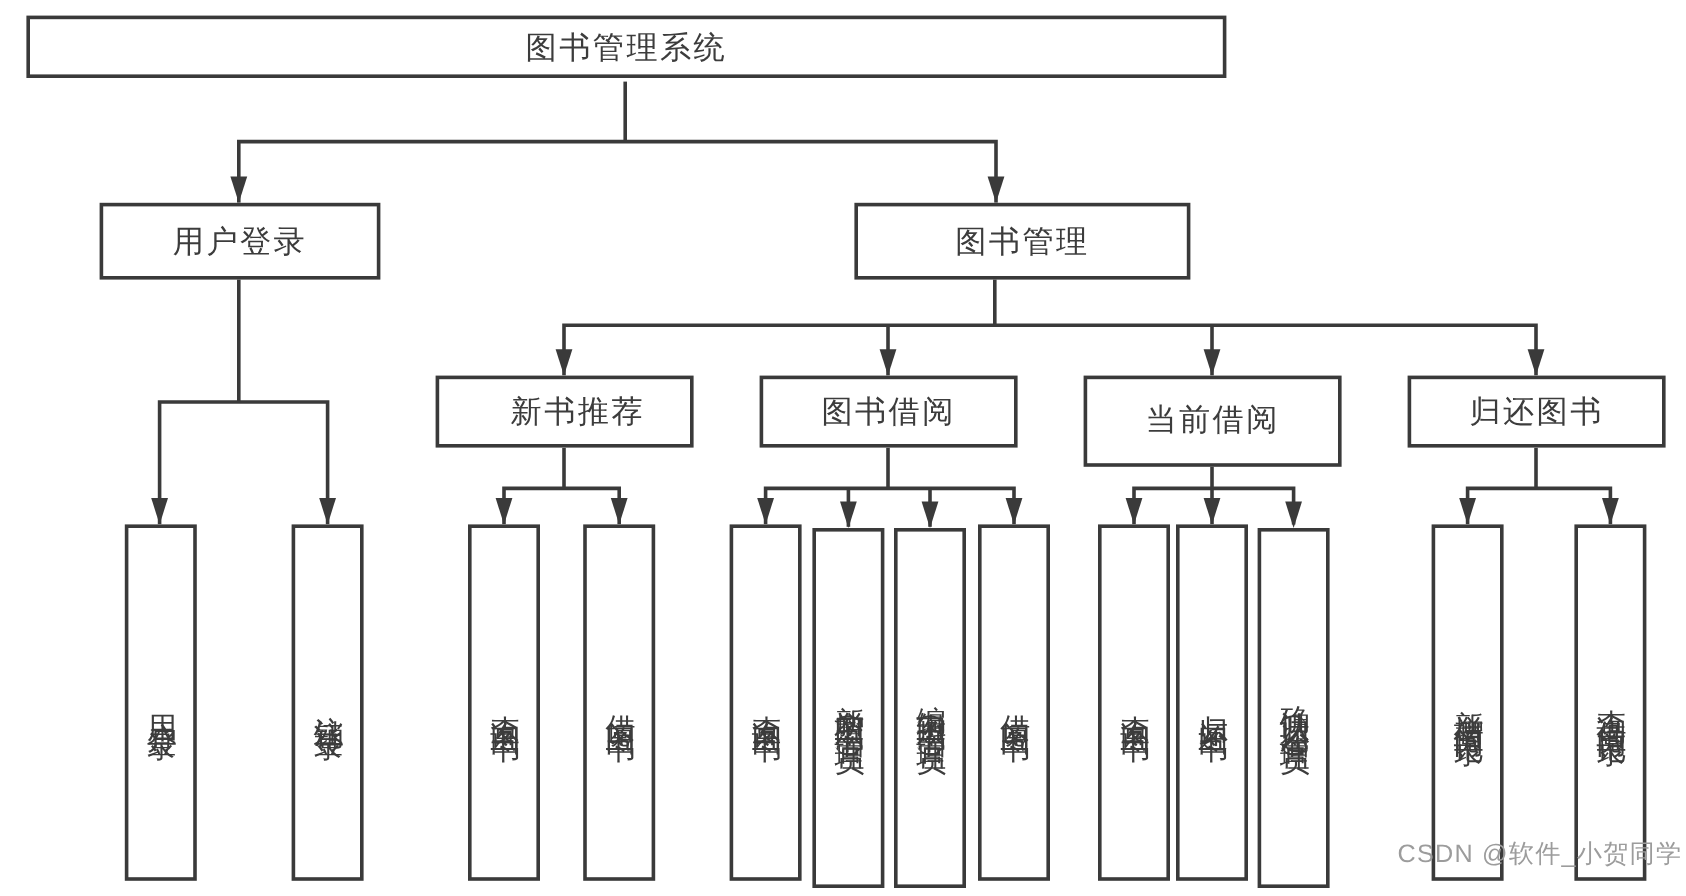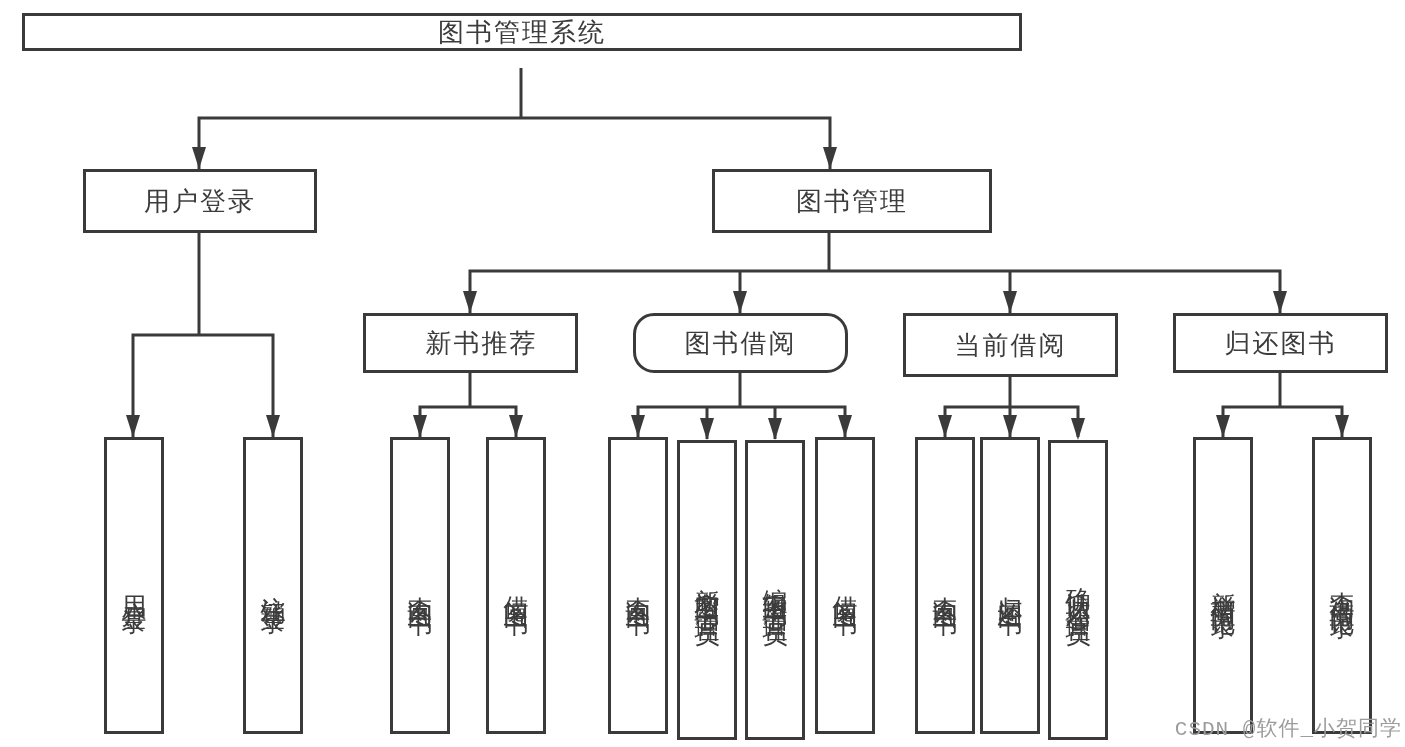--- a/index.html
+++ b/index.html
@@ -48,26 +48,25 @@
   .vnode {
     writing-mode: vertical-rl;
     text-orientation: mixed;
     font-size: 25px;
     letter-spacing: 5px;
     white-space: normal;
   }
   .watermark {
     position: absolute;
     right: 3px;
-    bottom: 5px;
+    bottom: 22px;
     font-size: 21px;
     color: var(--watermark);
     letter-spacing: 1px;
     pointer-events: none;
-    font-family: Liberation Mono, monospace;
   }
 </style>
 </head>
 <body>
 
 <div class="canvas">
 
   <svg class="wires" viewBox="0 0 1405 747" xmlns="http://www.w3.org/2000/svg">
       <path d="M521,68 L521,118"></path>
       <path d="M199,169 L199,118 L830,118 L830,169"></path>
@@ -102,28 +101,28 @@
       <polygon points="700,418 714,418 707,440"></polygon>
       <polygon points="768,418 782,418 775,440"></polygon>
       <polygon points="838,415 852,415 845,437"></polygon>
       <polygon points="938,415 952,415 945,437"></polygon>
       <polygon points="1003,415 1017,415 1010,437"></polygon>
       <polygon points="1071,418 1085,418 1078,440"></polygon>
       <polygon points="1216,415 1230,415 1223,437"></polygon>
       <polygon points="1335,415 1349,415 1342,437"></polygon>
     </svg>
 
-  <div class="node" style="left:22px; top:13px; width:1000px; height:38px;">图书管理系统</div>
+  <div class="node" style="left:22px; top:13px; width:1000px; height:52px;">图书管理系统</div>
 
   <div class="node" style="left:83px; top:169px; width:234px; height:64px;">用户登录</div>
   <div class="node" style="left:712px; top:169px; width:280px; height:64px;">图书管理</div>
 
   <div class="node" style="left:363px; top:313px; width:215px; height:60px;padding-left:22px;">新书推荐</div>
-  <div class="node" style="left:633px; top:313px; width:215px; height:60px;border-radius:21px;">图书借阅</div>
-  <div class="node" style="left:903px; top:313px; width:215px; height:64px;">当前借阅</div>
+  <div class="node" style="left:633px; top:313px; width:215px; height:60px;">图书借阅</div>
+  <div class="node" style="left:903px; top:313px; width:215px; height:76px;font-family:Liberation Mono, monospace;">当前借阅</div>
   <div class="node" style="left:1173px; top:313px; width:215px; height:60px;">归还图书</div>
 
   <div class="node vnode" style="left:104px; top:437px; width:60px; height:297px;">用户登录</div>
   <div class="node vnode" style="left:243px; top:437px; width:60px; height:297px;">注销登录</div>
 
   <div class="node vnode" style="left:390px; top:437px; width:60px; height:297px;">查询图书</div>
   <div class="node vnode" style="left:486px; top:437px; width:60px; height:297px;">借阅图书</div>
 
   <div class="node vnode" style="left:608px; top:437px; width:60px; height:297px;">查询图书</div>
   <div class="node vnode" style="left:677px; top:440px; width:60px; height:300px;">新增图书（管理员）</div>

